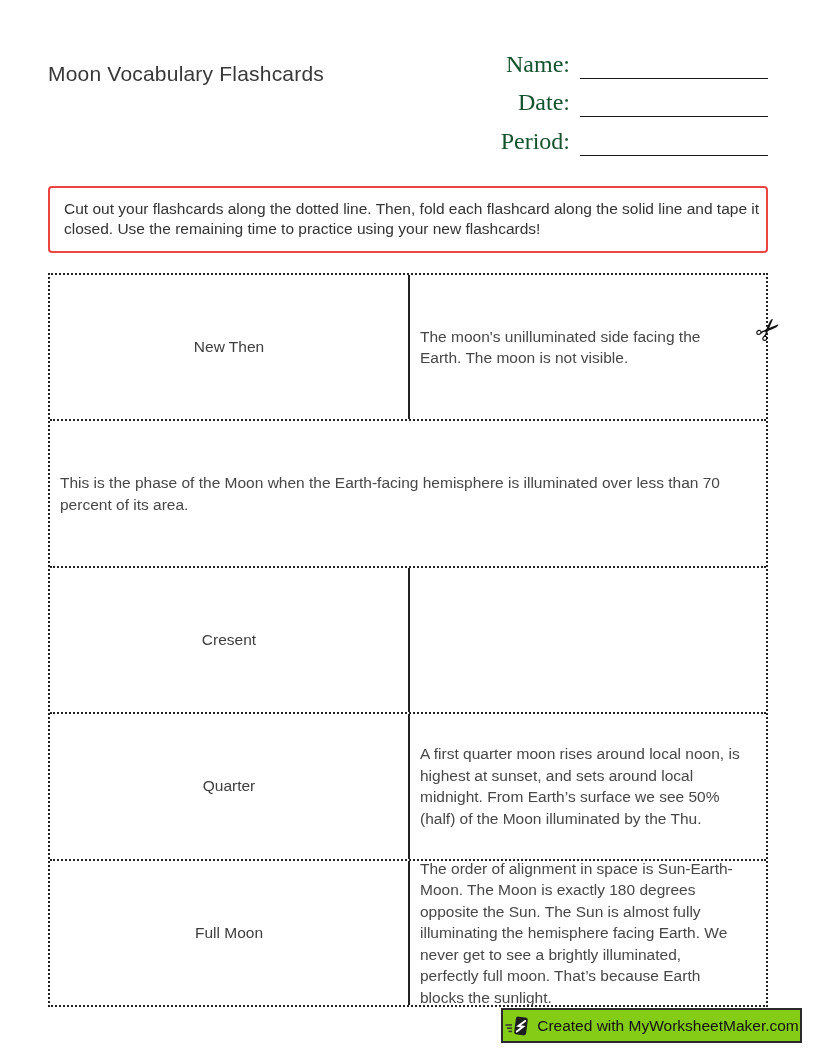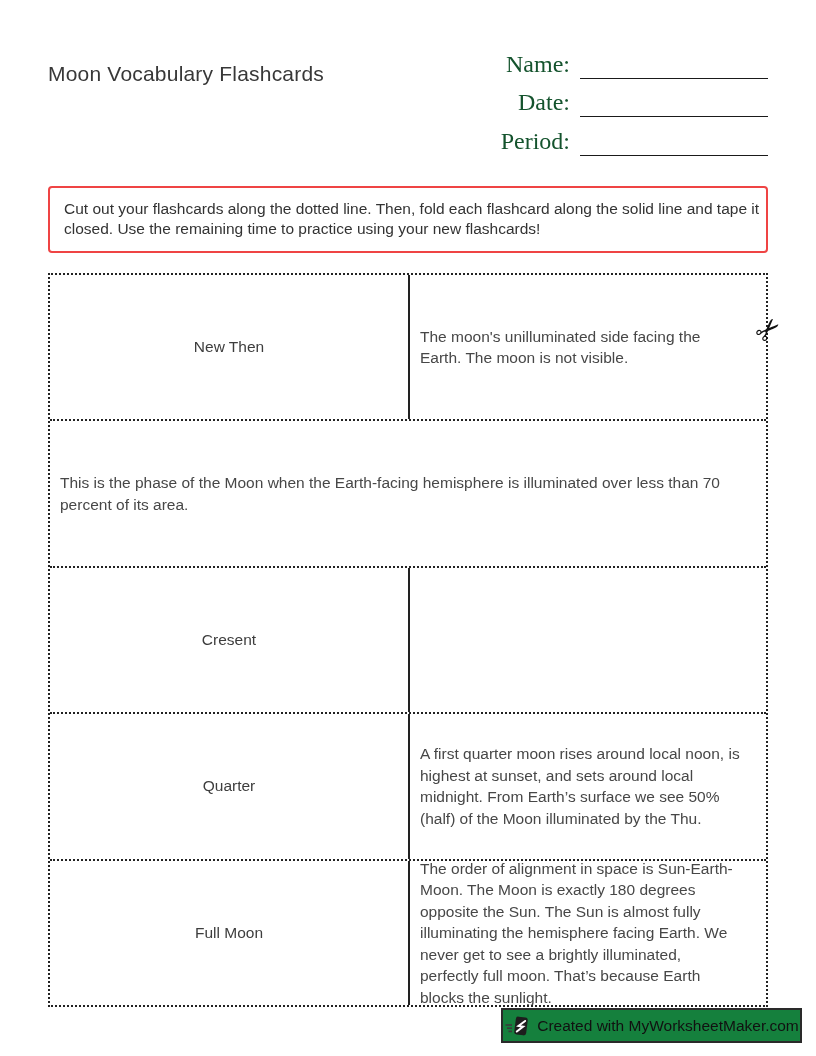--- a/index.html
+++ b/index.html
@@ -76,21 +76,21 @@
   .scissors{
     position:absolute;left:756px;top:315px;
     font-size:30px;color:#111111;line-height:1;
     transform:rotate(-45deg);
     user-select:none;
   }
   
   .footer-badge{
     position:absolute;left:501px;top:1008px;width:301px;height:35px;
     box-sizing:border-box;
-    background:#15803d;
+    background:#84cc16;
     border:2px solid #2a2a2a;
     display:flex;align-items:center;justify-content:center;gap:7px;
     font-size:15.5px;color:#111111;
     z-index:5;
   }
   .footer-logo{flex:0 0 auto;display:block;}
 </style>
 </head>
 <body>
 

